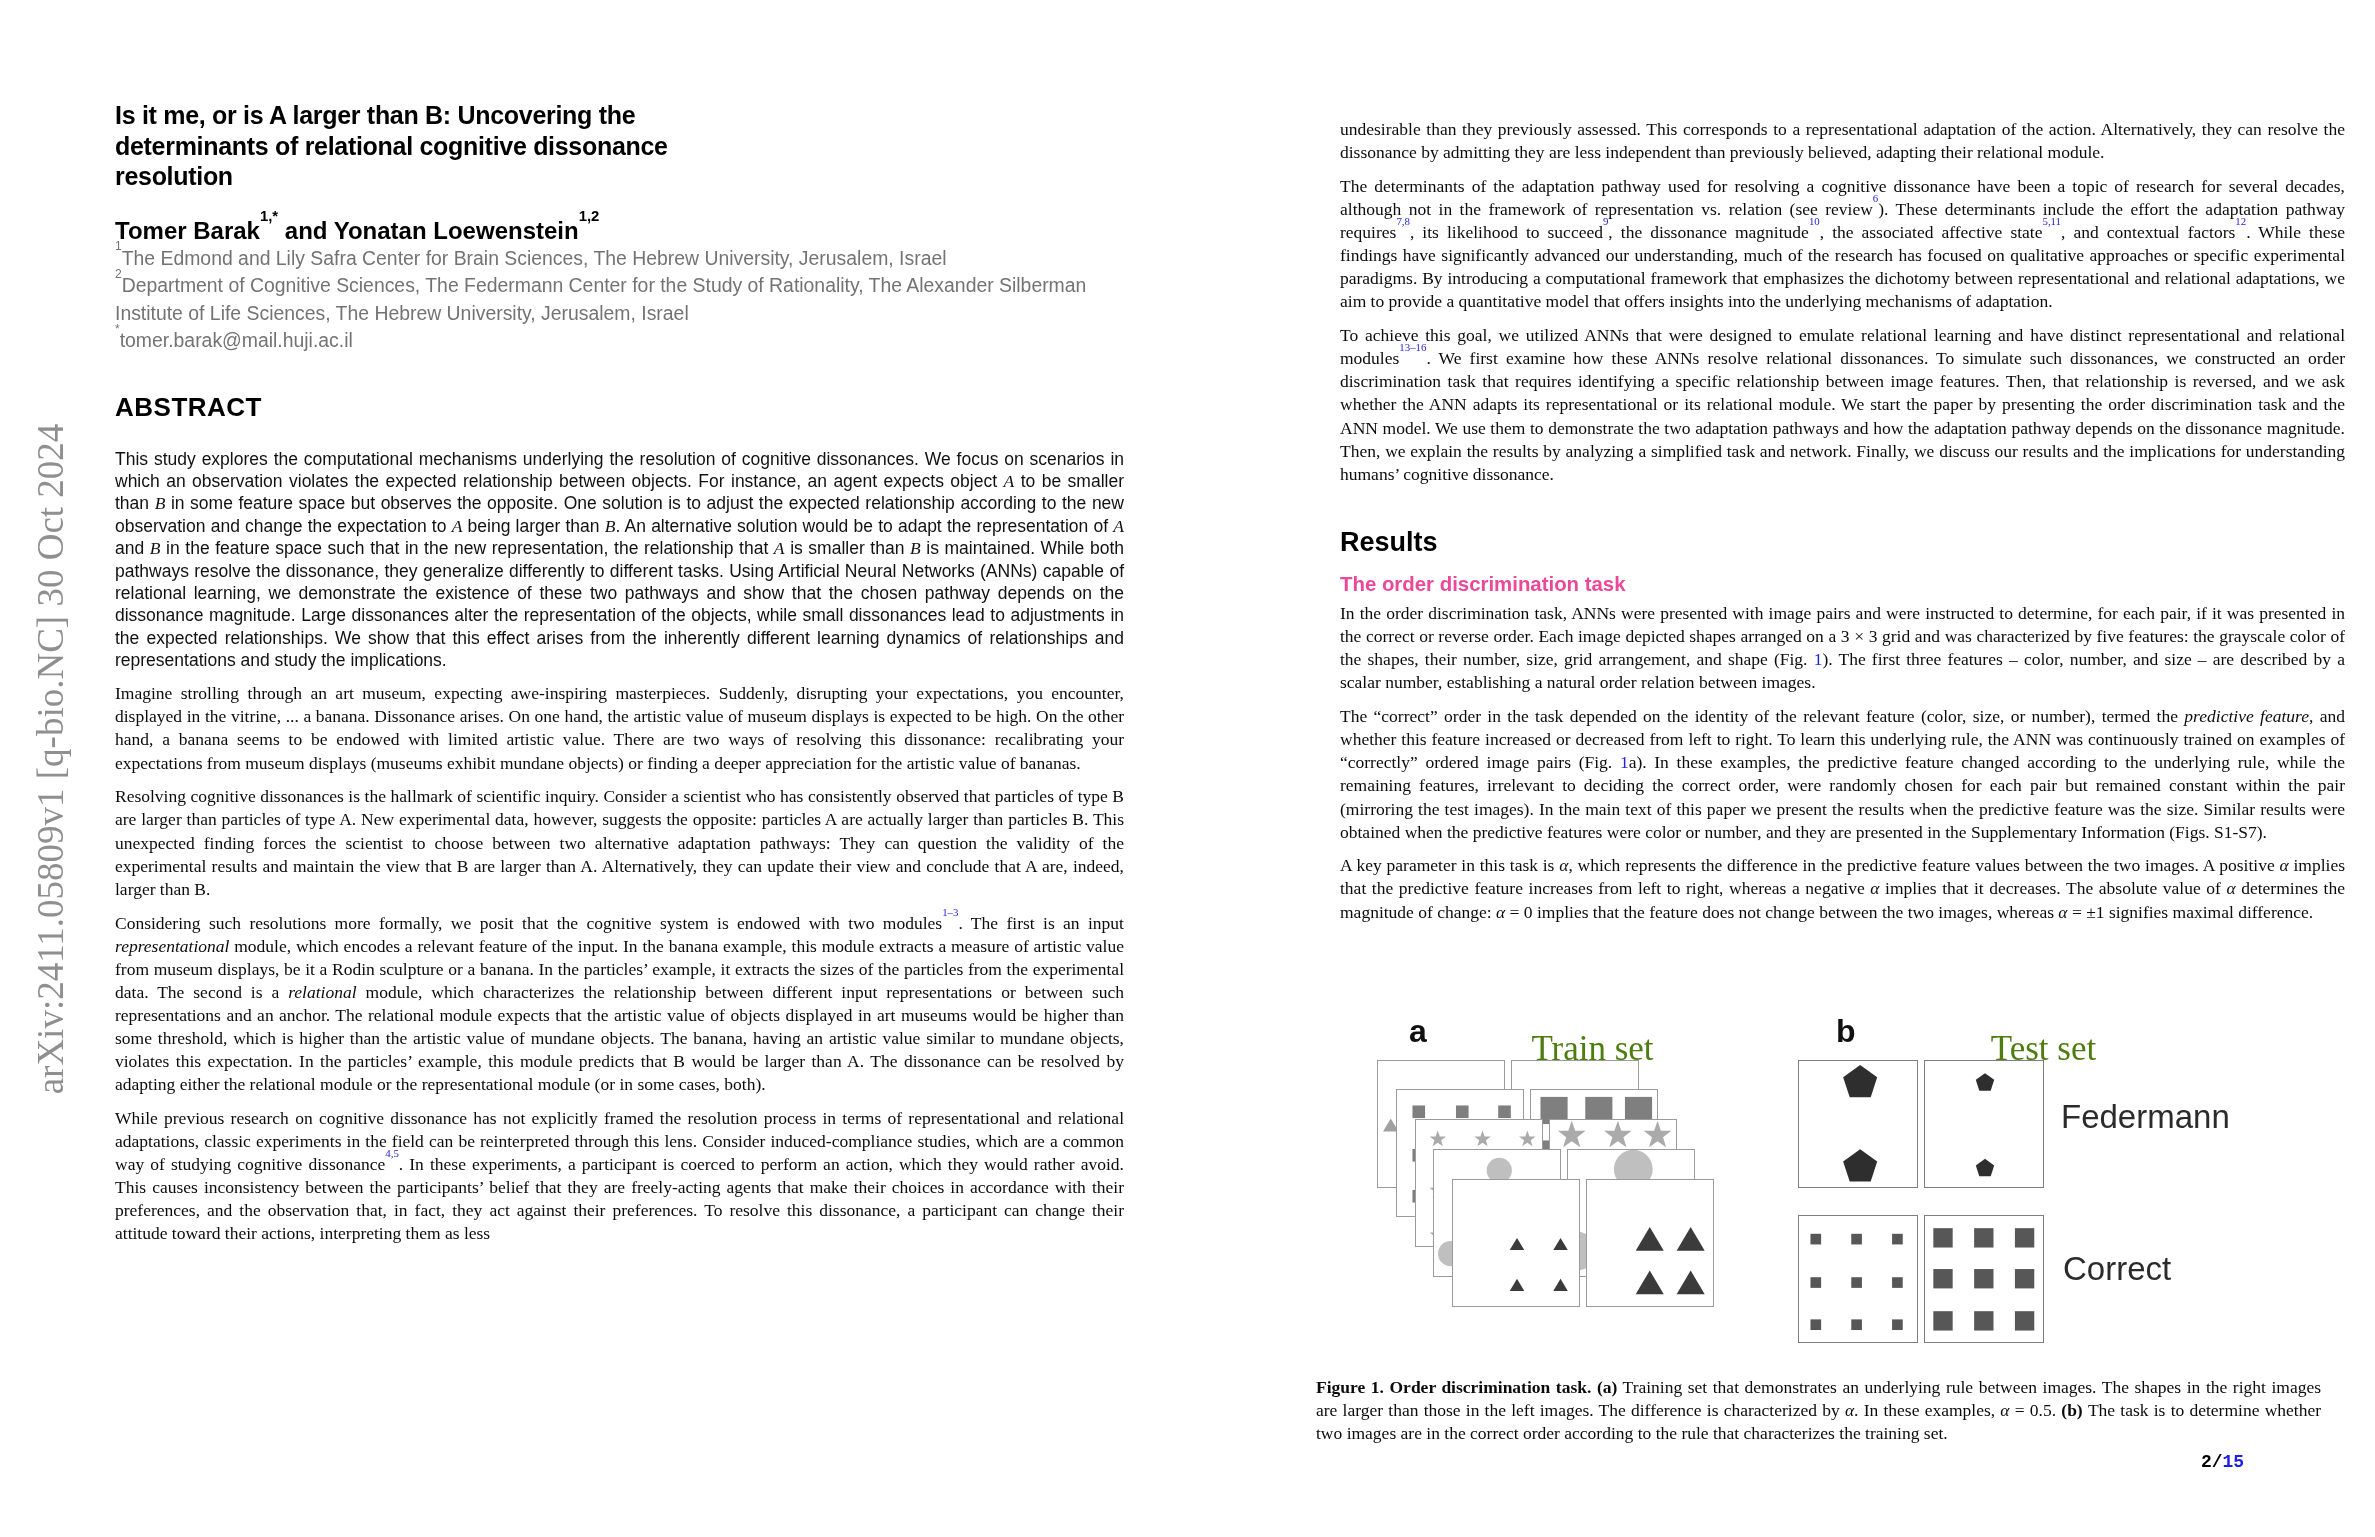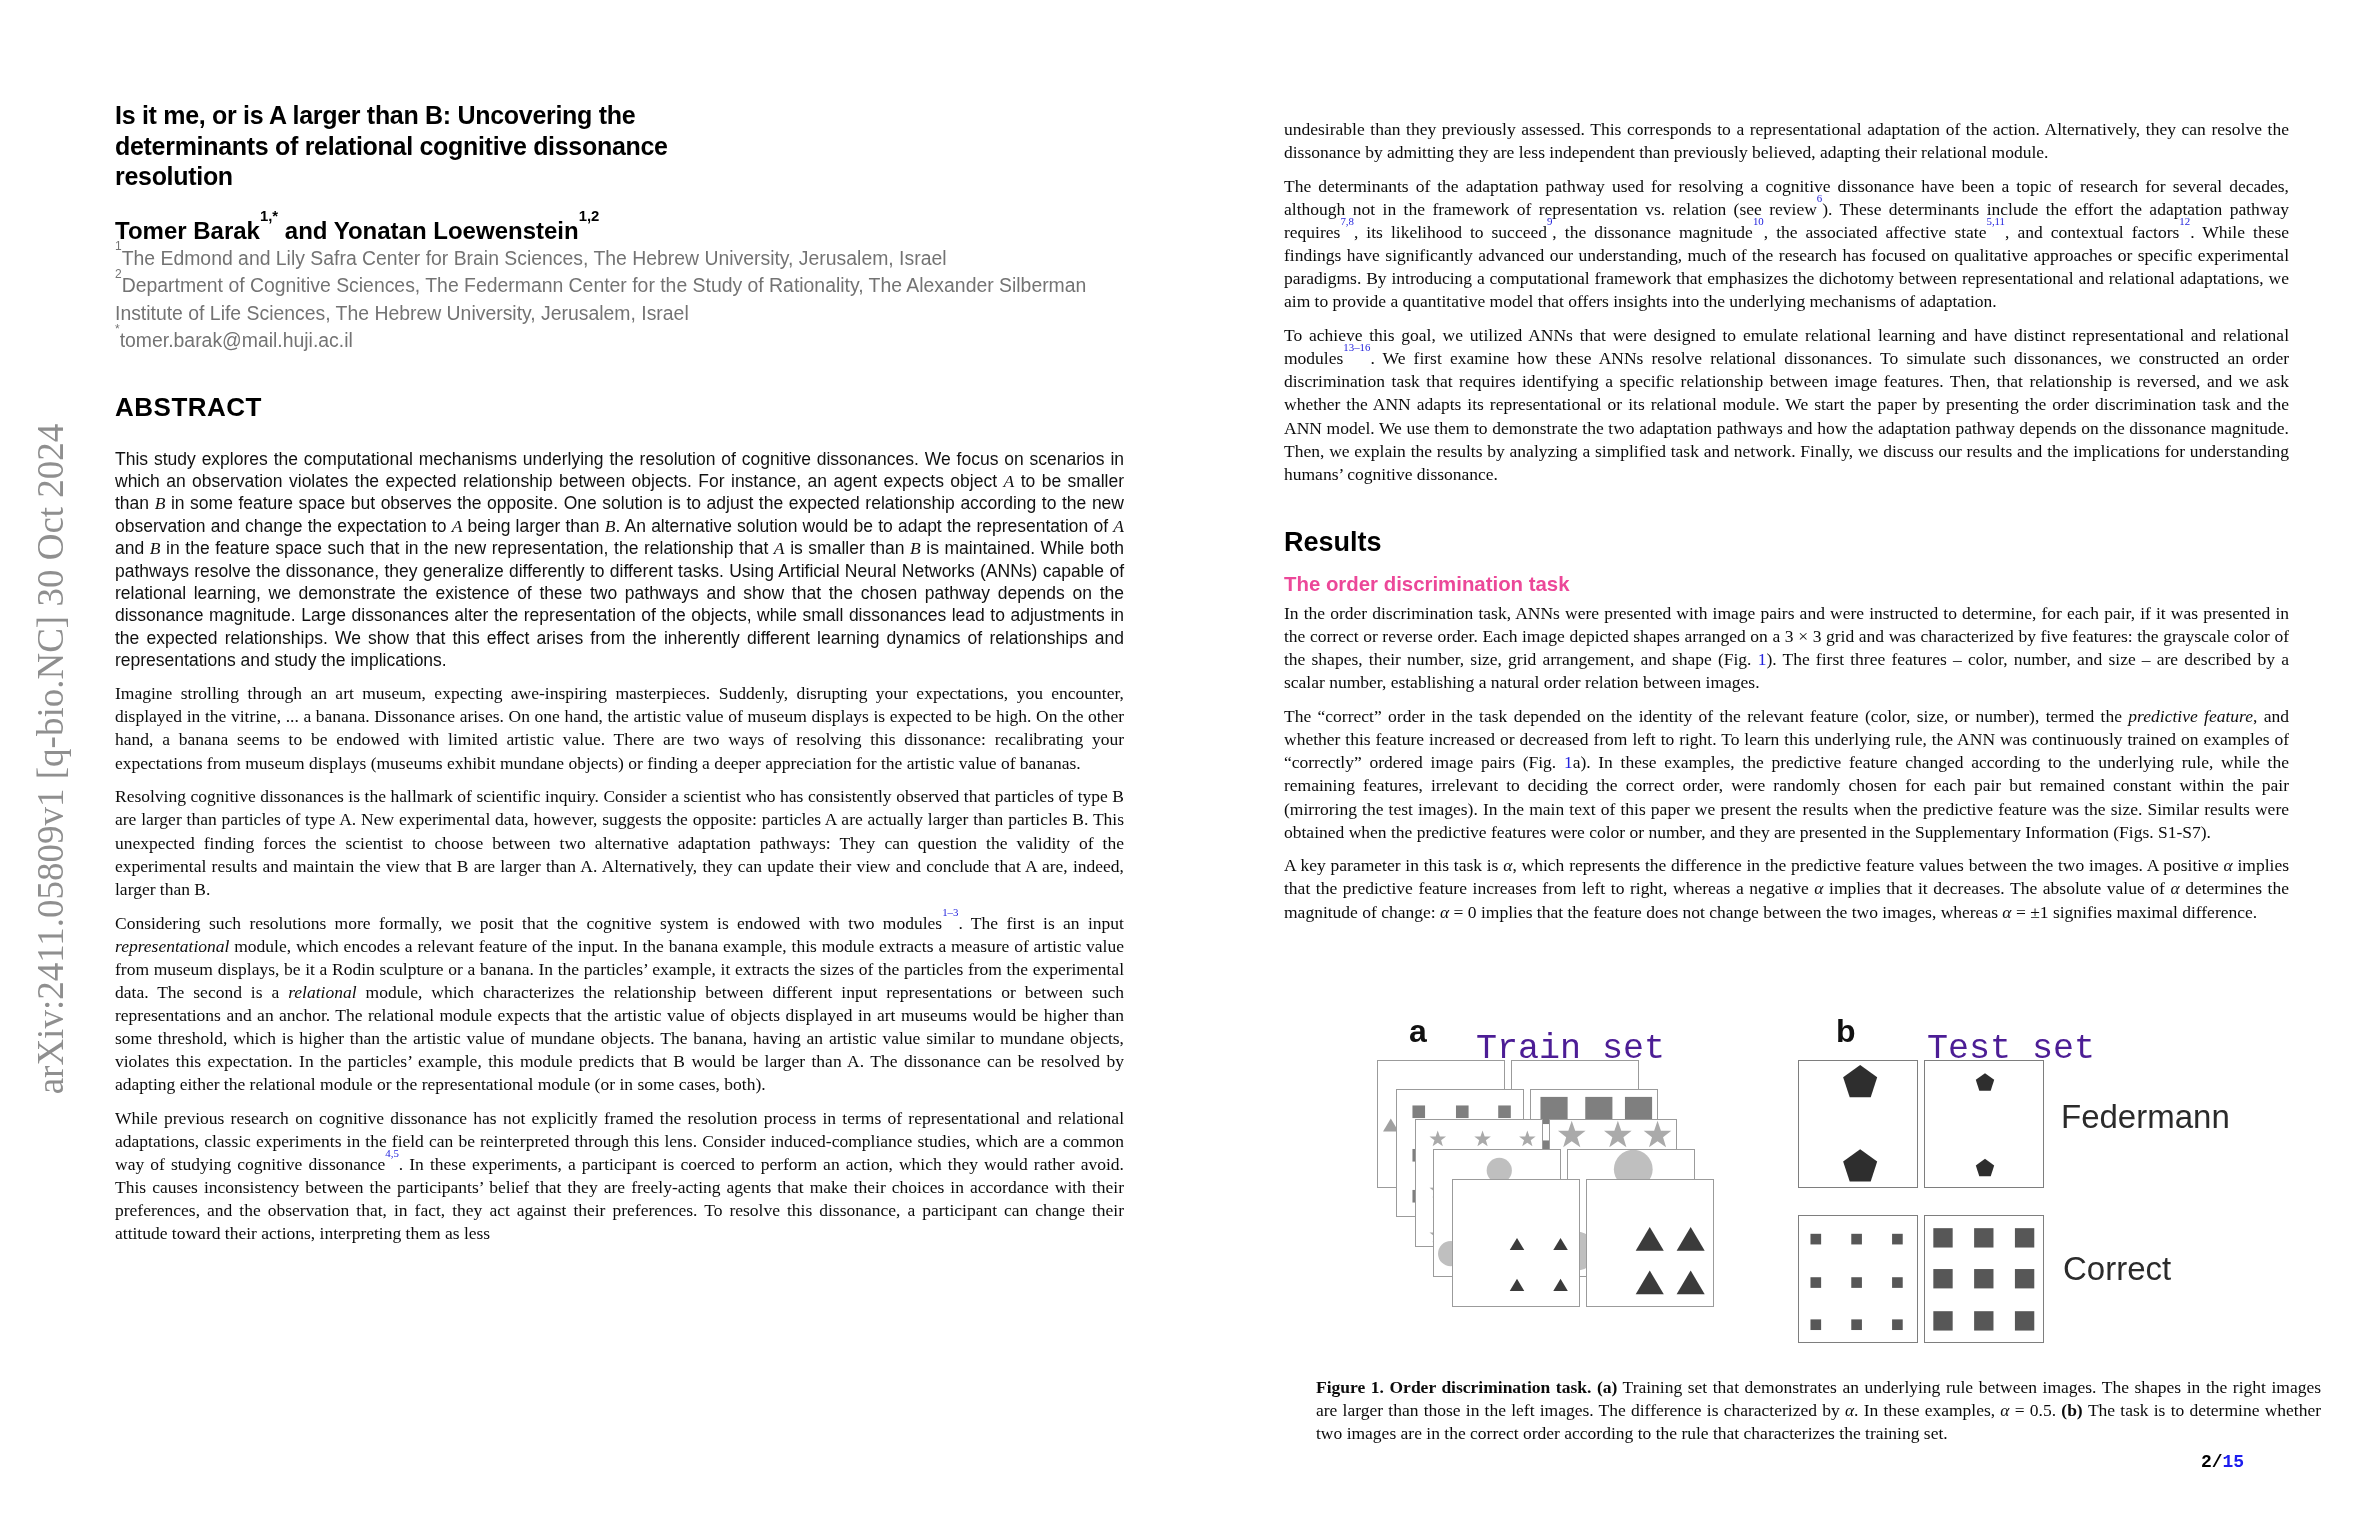--- a/index.html
+++ b/index.html
@@ -3,21 +3,21 @@
 <meta charset="utf-8">
 <style>
   html,body{margin:0;padding:0;background:#ffffff;}
   .page{position:relative;width:2375px;height:1537px;background:#fff;overflow:hidden;
         font-family:"Liberation Serif",serif;color:#0b0b0b;}
   
   .arxiv{position:absolute;left:50px;top:759px;transform:translate(-50%,-50%) rotate(-90deg);
          white-space:nowrap;font-family:"Liberation Serif",serif;font-size:37px;color:#8f8f8f;}
   
   .left-col{position:absolute;left:115px;top:100px;width:1009px;}
-  .right-col{position:absolute;left:1284px;top:118px;width:1005px;max-height:889px;overflow:hidden;}
+  .right-col{position:absolute;left:1340px;top:118px;width:1005px;max-height:889px;overflow:hidden;}
   .title{margin:0;font-family:"Liberation Sans",sans-serif;font-weight:700;font-size:25px;
          line-height:1.22;letter-spacing:-0.3px;color:#000;}
   .authors{margin-top:25px;font-family:"Liberation Sans",sans-serif;font-weight:700;font-size:24px;color:#000;}
   .affil{font-family:"Liberation Sans",sans-serif;font-size:19.4px;line-height:1.42;color:#737373;}
   .abs-head{margin-top:37px;font-family:"Liberation Sans",sans-serif;font-weight:700;font-size:26px;
             letter-spacing:0.5px;color:#000;}
   .abs-text{margin-top:25px;font-family:"Liberation Sans",sans-serif;font-size:17.5px;line-height:1.28;
             text-align:justify;color:#111;}
   .sec-head{margin-top:41px;font-family:Liberation Sans, sans-serif;font-weight:700;font-size:27px;color:#000;}
   .sub-head{margin-top:15.5px;margin-bottom:3.9px;font-family:"Liberation Sans",sans-serif;font-weight:700;
@@ -32,22 +32,22 @@
   i.m{font-family:"Liberation Serif",serif;font-style:italic;}
   
   .figure{position:absolute;left:1316px;top:1011px;width:1005px;height:345px;}
   #train-stack,#test-grid{position:absolute;left:0;top:0;right:0;bottom:0;}
   .fig-card{position:absolute;background:#ffffff;border:1.5px solid #9b9b9b;box-sizing:border-box;}
   .fig-card.test-card{border-color:#7e7e7e;}
   .fig-card svg{display:block;}
   .plabel{position:absolute;font-family:"Liberation Sans",sans-serif;font-weight:700;font-size:32px;color:#111;z-index:10;}
   .pl-a{left:93px;top:1.9px;}
   .pl-b{left:520px;top:1.9px;}
-  .ptitle{position:absolute;font-family:Liberation Mono, monospace;font-weight:400;font-size:35px;
-          color:#4c1d95;width:233px;text-align:left;z-index:10;}
+  .ptitle{position:absolute;font-family:Liberation Serif, serif;font-weight:400;font-size:35px;
+          color:#4d7c0f;width:233px;text-align:center;z-index:10;}
   .pt-a{left:160px;top:17.5px;}
   .pt-b{left:611px;top:17.5px;}
   .verdict{position:absolute;font-family:"Liberation Sans",sans-serif;font-weight:400;font-size:33px;
            color:#2b2b2b;z-index:10;}
   .v-incorrect{left:745px;top:87px;}
   .v-correct{left:747px;top:239px;}
   .caption{position:absolute;left:1316px;top:1376px;width:1005px;font-family:"Liberation Serif",serif;
            font-size:17.5px;line-height:1.31;text-align:justify;color:#0b0b0b;}
   .pagenum{position:absolute;left:2174px;top:1452px;width:97px;text-align:center;
            font-family:Liberation Mono, monospace;font-weight:700;font-size:18px;color:#000;}

